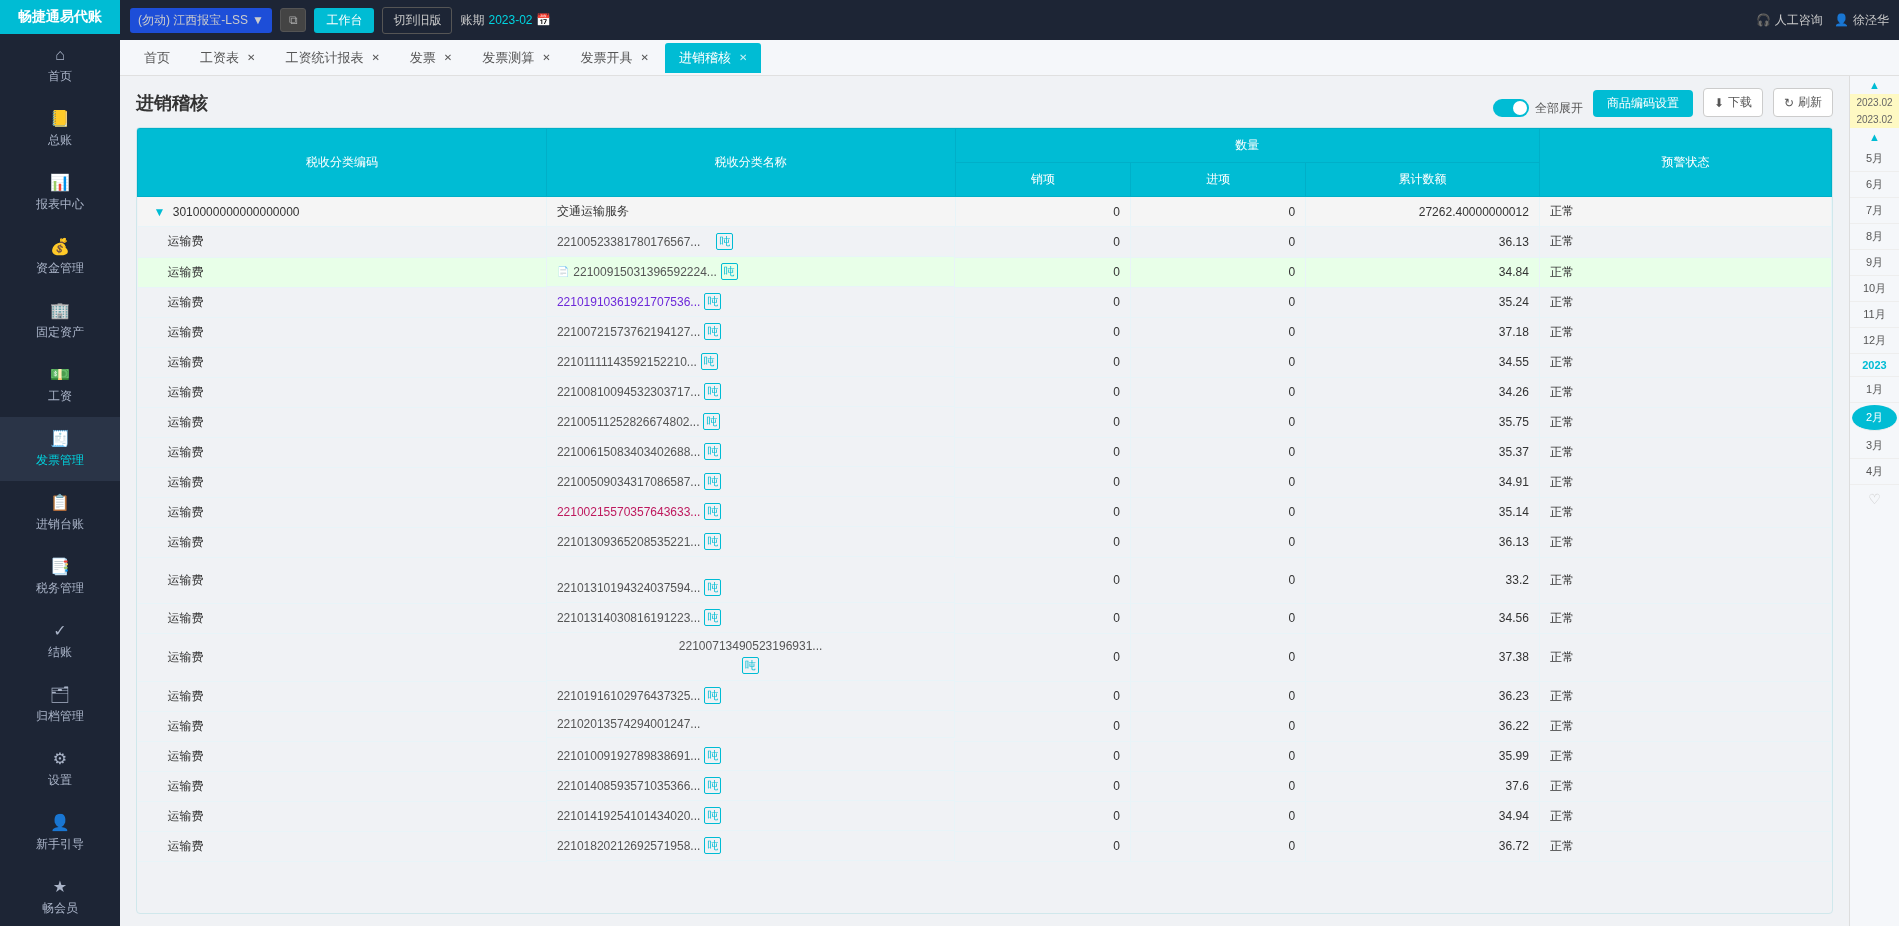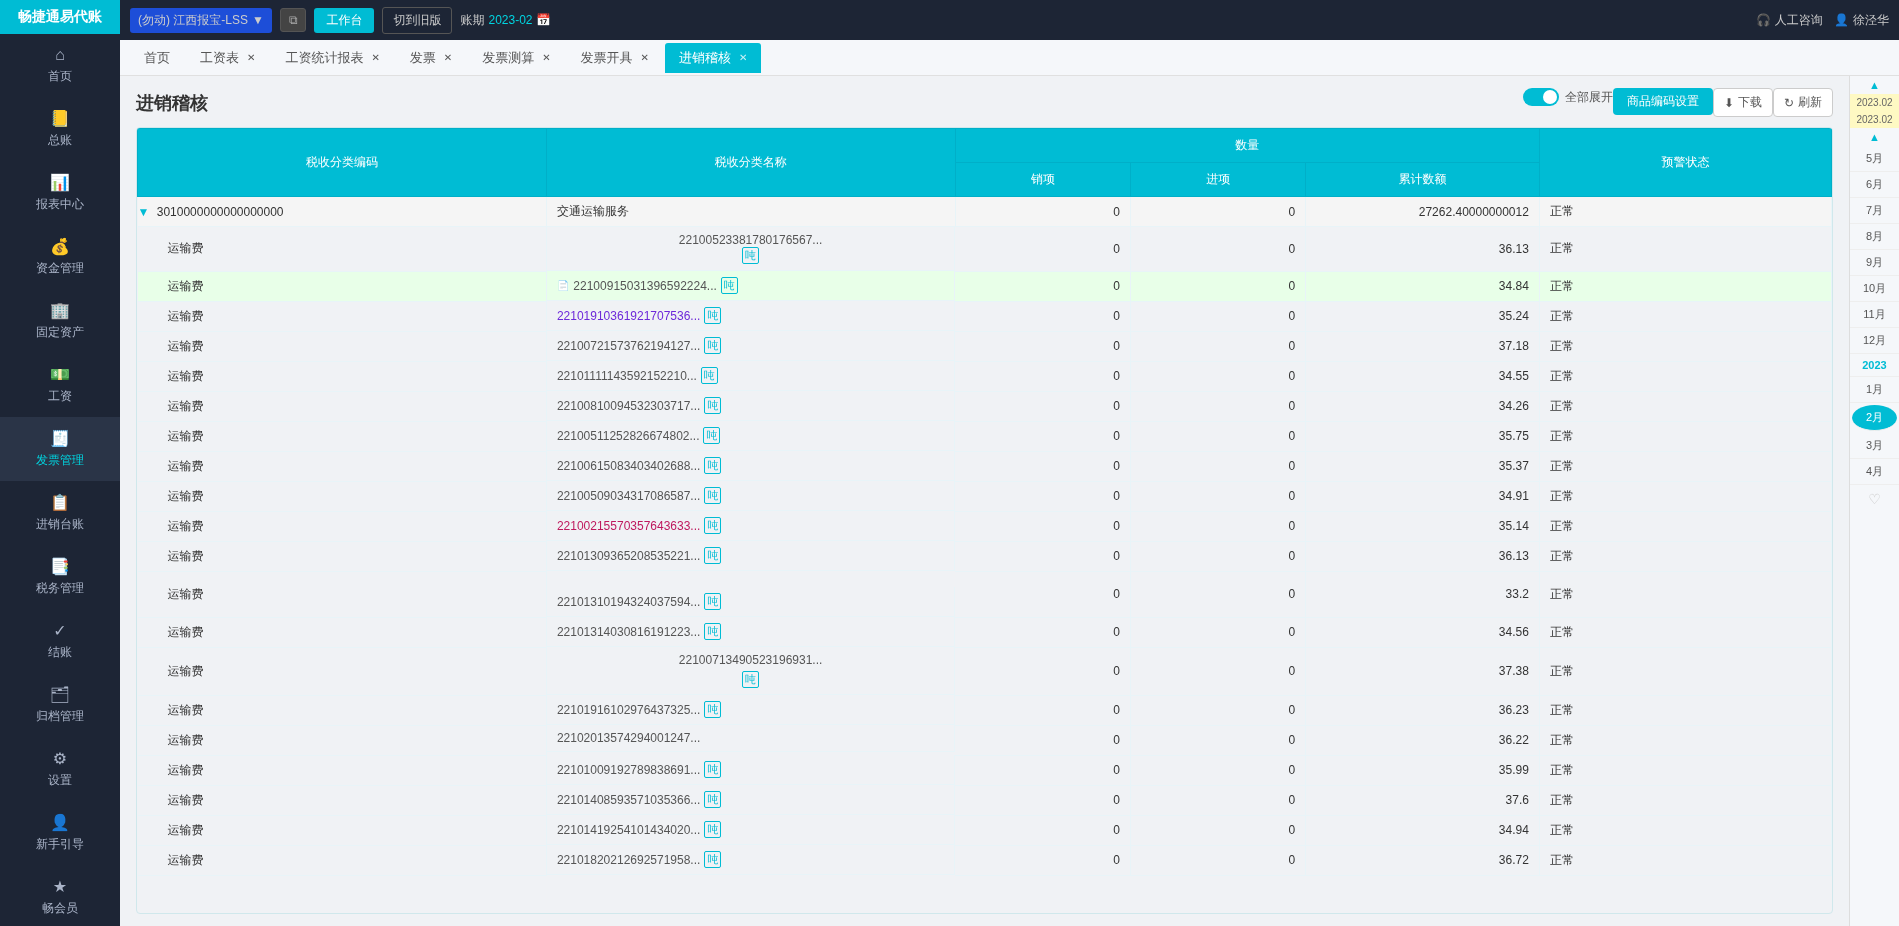--- a/index.html
+++ b/index.html
@@ -153,21 +153,22 @@
       justify-content: space-between;
       margin-bottom: 10px;
     }
     .page-title {
       font-size: 18px;
       font-weight: bold;
       color: #333;
     }
     .header-actions {
       display: flex;
-      align-items: flex-start;
+      align-items: flex-end;
+      gap: 10px;
     }
     .toggle-label {
       display: flex;
       align-items: center;
       gap: 6px;
       font-size: 12px;
       color: #555;
     }
     .toggle-switch {
       width: 36px;
@@ -442,33 +443,33 @@
               <th rowspan="2" style="width:200px;">预警状态</th>
             </tr>
             <tr class="sub-header">
               <th style="width:120px;">销项</th>
               <th style="width:120px;">进项</th>
               <th style="width:160px;">累计数额</th>
             </tr>
           </thead>
           <tbody id="table-body">
           <tr class="group-row">
-      <td style="padding-left:0;">
+      <td style="padding-left:16px;">
         <span style="color:#00bcd4;margin-right:4px;">▼</span>
         <span>3010000000000000000</span>
       </td>
       <td>交通运输服务</td>
       <td class="number">0</td>
       <td class="number">0</td>
       <td class="number">27262.40000000012</td>
       <td>正常</td>
     </tr>
               <tr>
       <td style="padding-left:30px;">运输费</td>
-      <td style="display:flex;align-items:center;gap:0;flex-direction:column;">
+      <td style="display:flex;align-items:center;gap:16px;">
 
         <span style="color:#555;">22100523381780176567...</span>
         <span style="color:#00bcd4;font-size:11px;border:1px solid #00bcd4;border-radius:2px;padding:0 2px;">吨</span>
       </td>
       <td class="number">0</td>
       <td class="number">0</td>
       <td class="number">36.13</td>
       <td>正常</td>
     </tr>
               <tr class="highlighted">

